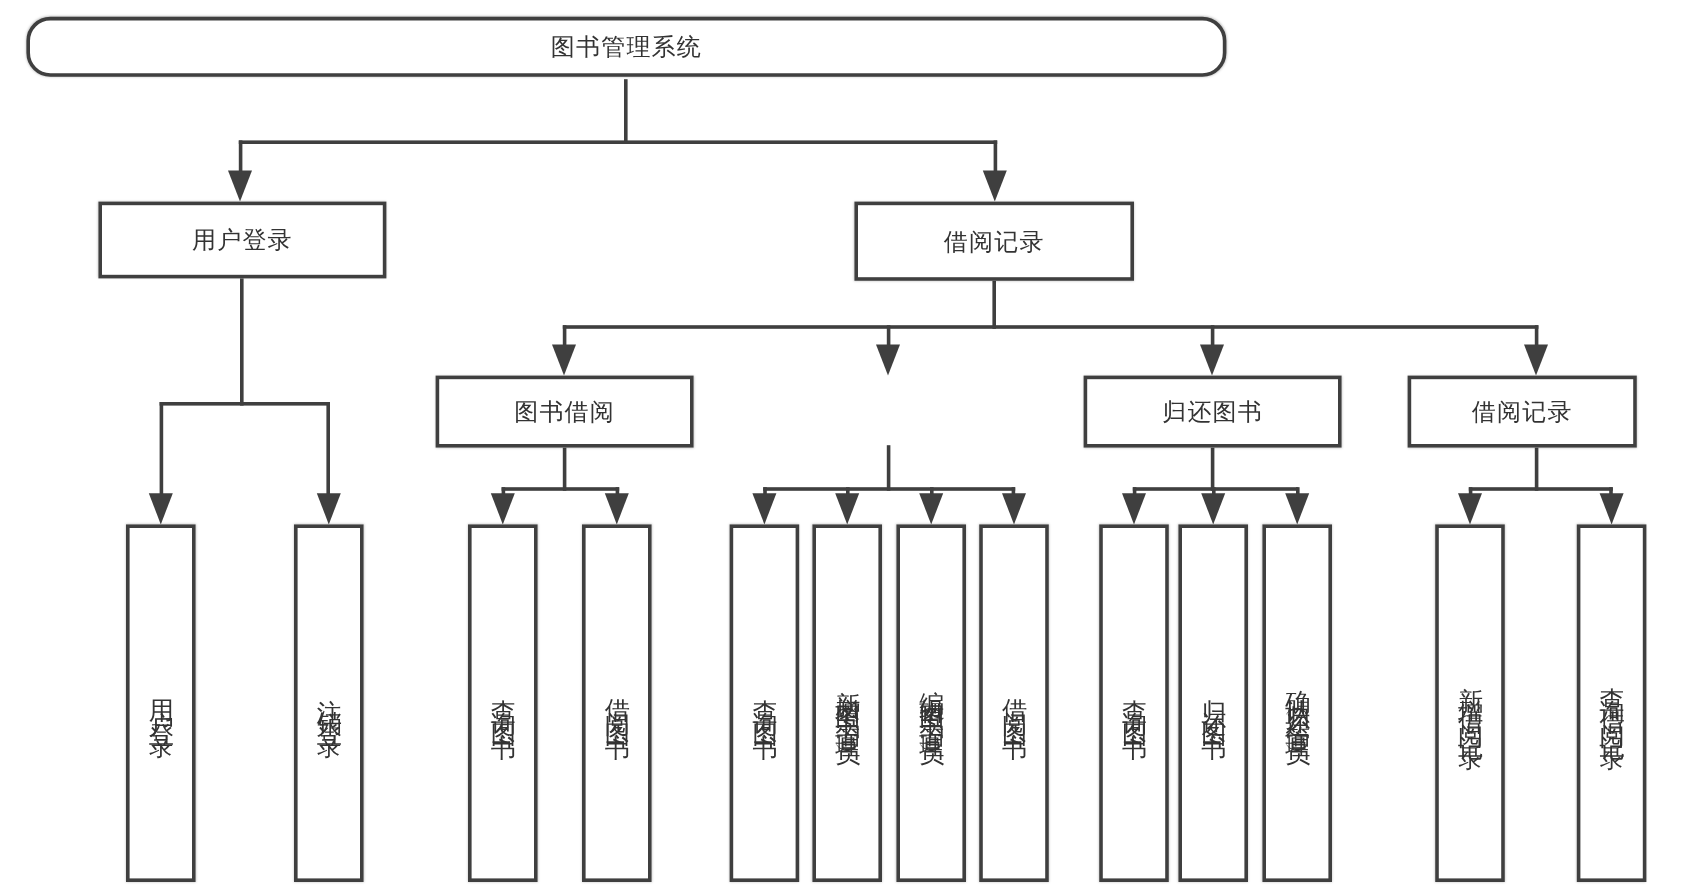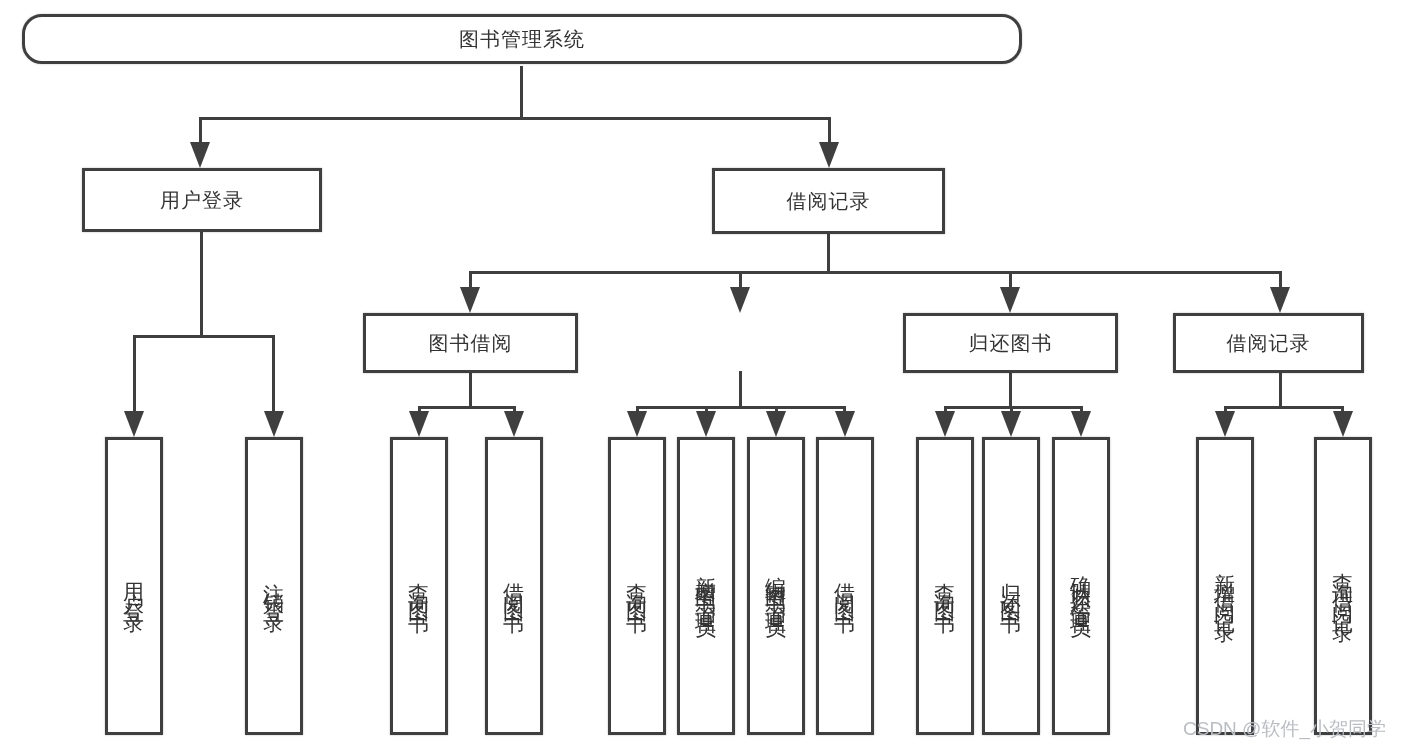--- a/index.html
+++ b/index.html
@@ -137,15 +137,14 @@
   <div class="vbox" style="left:747px;letter-spacing:6px;">编辑图书（管理员）</div>
   <div class="vbox" style="left:816px;">借阅图书</div>
 
   <div class="vbox" style="left:916px;">查询图书</div>
   <div class="vbox" style="left:982px;">归还图书</div>
   <div class="vbox" style="left:1052px;letter-spacing:6px;">确认归还（管理员）</div>
 
   <div class="vbox" style="left:1196px;">新增借阅记录</div>
   <div class="vbox" style="left:1314px;">查询借阅记录</div>
 
-  <div class="watermark">CSDN @软件_小贺同学</div>
 
 </div>
 
 </body></html>

